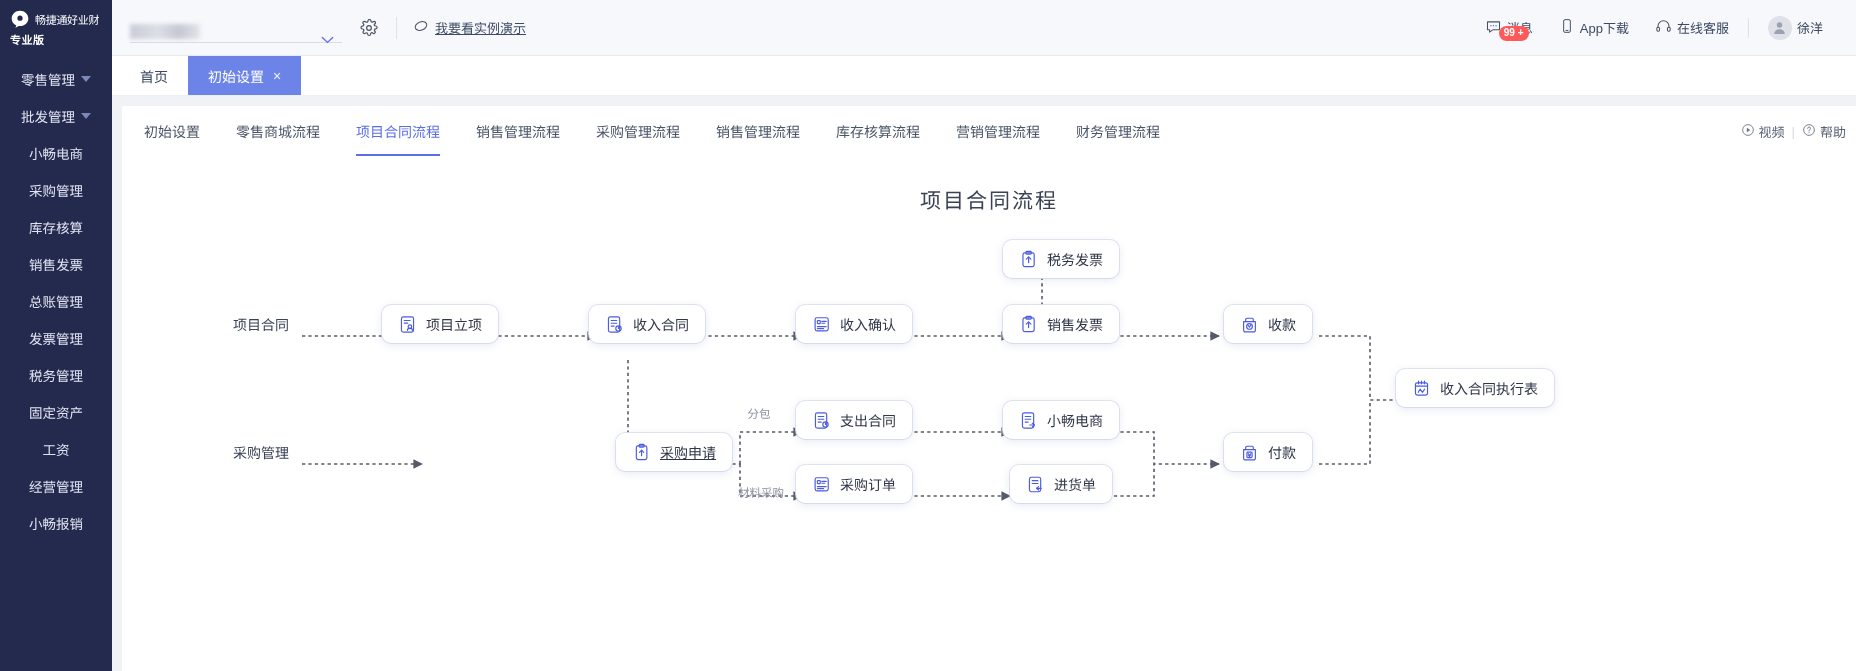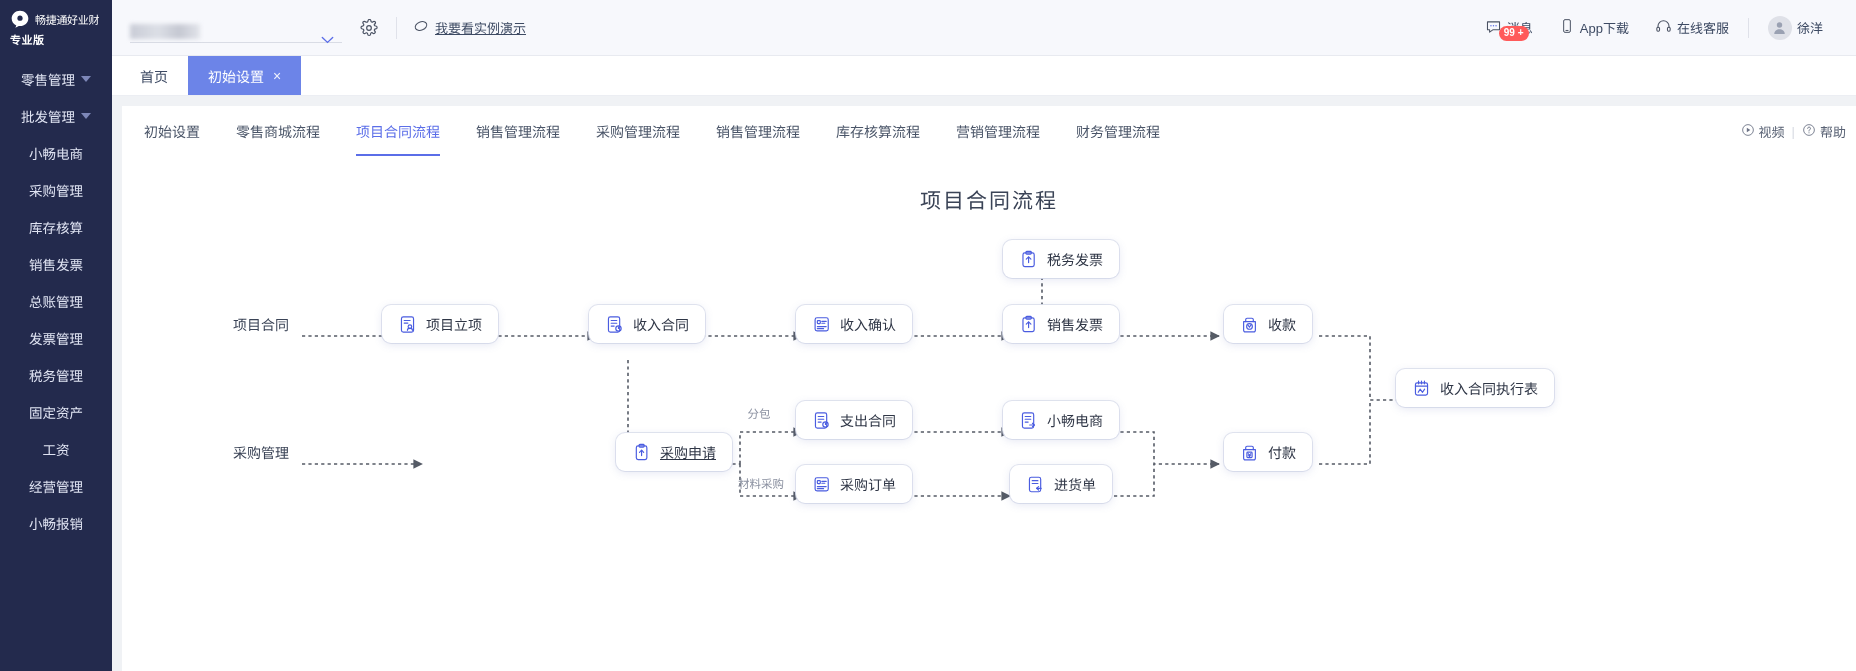--- a/index.html
+++ b/index.html
@@ -562,19 +562,19 @@
             <div class="node" style="left: 1146px; top: 238px;">
               <svg class="nicon" viewBox="0 0 20 22" fill="none" stroke="#4a5ce0" stroke-width="1.35" stroke-linecap="round" stroke-linejoin="round">
                 <path d="M3.2 7.6h13.6v10.2a1.8 1.8 0 0 1-1.8 1.8H5a1.8 1.8 0 0 1-1.8-1.8z"></path>
                 <path d="M5.6 7.6V5.4a1.6 1.6 0 0 1 1.6-1.6h5.6a1.6 1.6 0 0 1 1.6 1.6v2.2"></path>
                 <rect x="7" y="10.6" width="6" height="6.4" rx="1"></rect>
                 <path d="M8.4 12.4 L10 14 L11.6 12.4 M10 14 v2.4 M8.6 14.8h2.8"></path>
               </svg>
               <span>付款</span>
             </div>
             <div class="edge-label" style="left: 637px; top: 199px;">分包</div>
-            <div class="edge-label" style="left: 639px; top: 269px;">材料采购</div>
+            <div class="edge-label" style="left: 639px; top: 278px;">材料采购</div>
           </div>
 
       </div>
     </div>
   </div>
 </div>
 
 </body></html>

